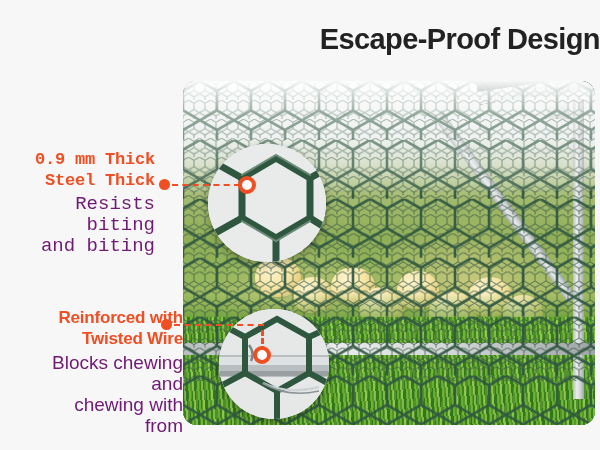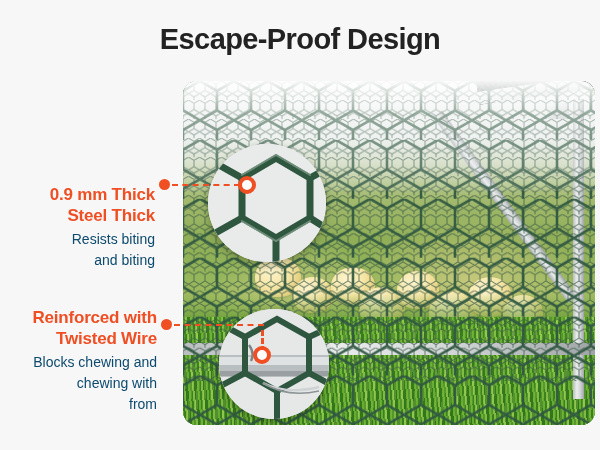--- a/index.html
+++ b/index.html
@@ -21,21 +21,21 @@
     height: 450px;
     background: #f7f7f7;
   }
 
   
   .title {
     position: absolute;
     left: 0;
     top: 22px;
     width: 600px;
-    text-align: center;
+    text-align: right;
     font-size: 29px;
     font-weight: bold;
     letter-spacing: -0.6px;
     color: #222222;
     line-height: 34px;
   }
 
   
   .photo {
     position: absolute;
@@ -138,22 +138,22 @@
     text-align: right;
   }
   .ann-head {
     color: #f04e23;
     font-weight: bold;
     font-size: 17px;
     line-height: 21px;
     letter-spacing: -0.2px;
   }
   .ann-sub {
-    color: #0c4a6e;
-    font-size: 14px;
+    color: #701a75;
+    font-size: 19px;
     line-height: 21px;
     margin-top: 3px;
   }
   .dot {
     position: absolute;
     width: 11px;
     height: 11px;
     border-radius: 50%;
     background: #f04e23;
   }
@@ -256,35 +256,35 @@
             <path d="M26 28 L-4 12 M26 64 L-4 80 M58 82 L58 114 M90 28 L116 16 M90 64 L116 78"></path>
           </g>
           <path d="M30 36 Q36 44 32 52" fill="none" stroke="#7d8486" stroke-width="2.4"></path>
           <path d="M44 74 Q68 86 100 78" fill="none" stroke="#cfd3d4" stroke-width="2.4"></path>
           <path d="M44 74 Q68 89 100 82" fill="none" stroke="#8d9496" stroke-width="1.6"></path>
         </svg>
       </div>
     </div>
   </div>
 
-  <div class="ann" style="left:0px; top:184px; width:155px;">
+  <div class="ann" style="left:0px; top:149px; width:155px;font-family:Liberation Mono, monospace;">
     <div class="ann-head">
       <div>0.9 mm Thick</div>
       <div>Steel Thick</div>
     </div>
     <div class="ann-sub">
       <div>Resists biting</div>
       <div>and biting</div>
     </div>
   </div>
   <div class="dot" style="left:159px; top:179px;"></div>
   <div class="dash-h" style="left:172px; top:184px; width:68px;"></div>
   <div class="ring" style="left:238px; top:176px;"></div>
 
-  <div class="ann" style="left:0px; top:307px; width:157px;">
+  <div class="ann" style="left:0px; top:307px; width:157px;padding-left:26px;">
     <div class="ann-head">
       <div>Reinforced with</div>
       <div>Twisted Wire</div>
     </div>
     <div class="ann-sub">
       <div>Blocks chewing and</div>
       <div>chewing with</div>
       <div>from</div>
     </div>
   </div>

